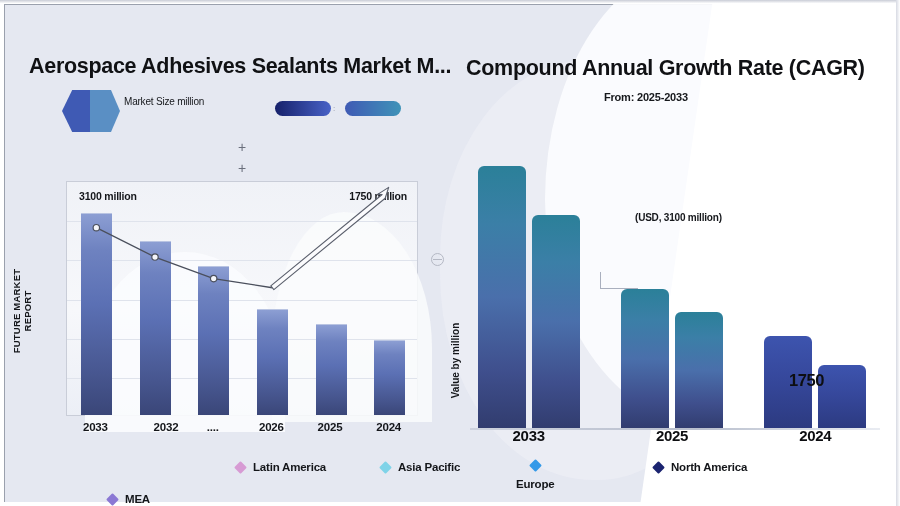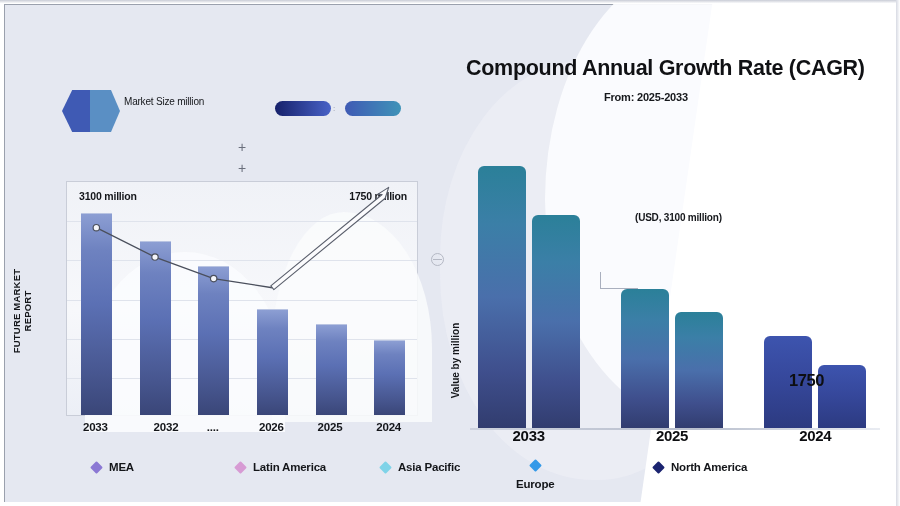--- a/index.html
+++ b/index.html
@@ -372,20 +372,21 @@
 
 <div id="slide">
 
   <div class="bg-lavender"></div>
   <div class="bg-soft-blob"></div>
   <div class="bg-white-blob"></div>
   <div class="bg-white-wedge"></div>
   <div class="edge-top"></div>
   <div class="edge-right"></div>
 
+  <div class="left-title">Aerospace Adhesives Sealants Market M...</div>
 
   <div class="logo-hex">
     <div class="hexL"></div>
     <div class="hexR"></div>
   </div>
 
   <div class="market-size-label">Market Size million</div>
 
   <div class="pill-group">
     <span class="pill pill-a"></span><span class="pill-sep">:</span><span class="pill pill-b"></span>
@@ -451,21 +452,21 @@
   <div class="bracket"></div>
   <div class="rbaseline"></div>
   <div class="rc-value-label">1750</div>
   <div class="rc-xlabels" id="rc-xlabels">
       <span style="left: 528.667px;">2033</span>
       <span style="left: 672px;">2025</span>
       <span style="left: 815.333px;">2024</span>
     </div>
 
   <div class="legend" id="legend">
-      <div class="legend-item" style="left: 92px;">
+      <div class="legend-item" style="left: 108px; margin-top: 32px;">
         <span class="legend-dot" style="background: rgb(139, 120, 212);"></span>
         <span class="legend-text">MEA</span>
       </div>
       <div class="legend-item" style="left: 236px;">
         <span class="legend-dot" style="background: rgb(215, 155, 212);"></span>
         <span class="legend-text">Latin America</span>
       </div>
       <div class="legend-item" style="left: 381px;">
         <span class="legend-dot" style="background: rgb(127, 211, 232);"></span>
         <span class="legend-text">Asia Pacific</span>

